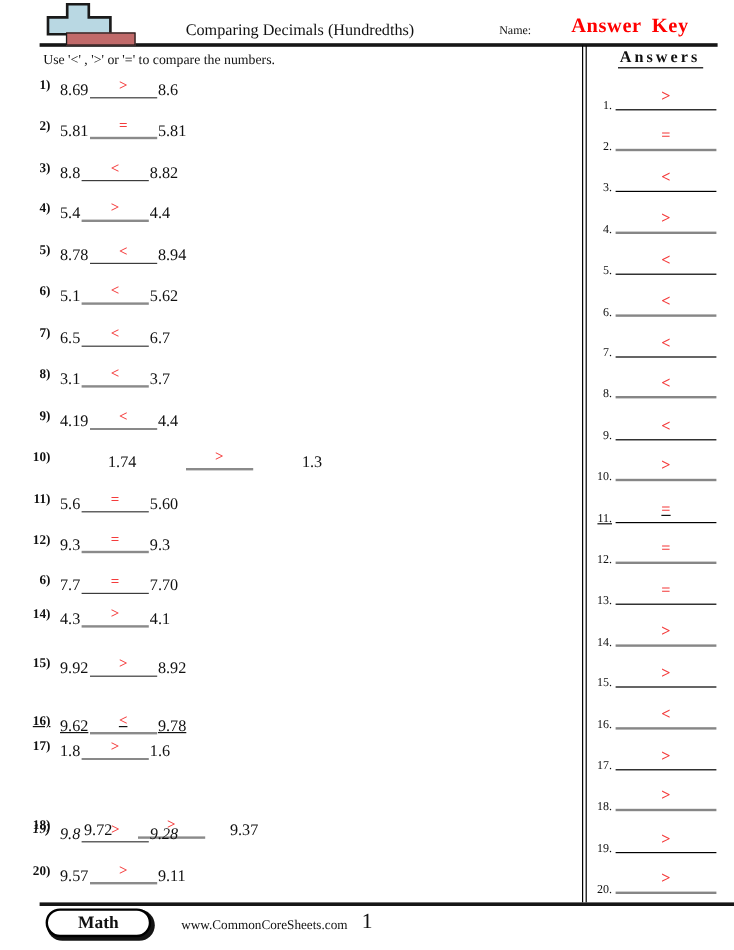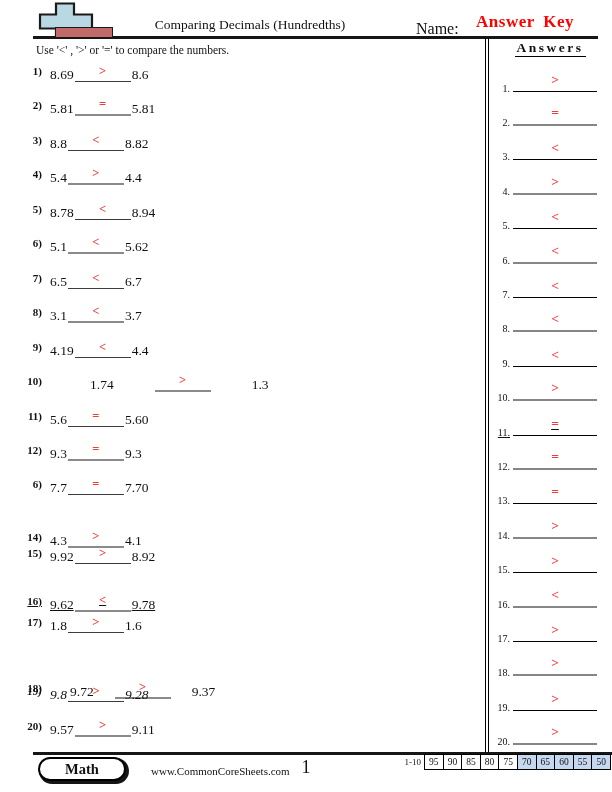--- a/index.html
+++ b/index.html
@@ -12,21 +12,21 @@
   body{
     width:612px;height:792px;position:relative;background:#ffffff;
     font-family:"Liberation Serif", serif;color:#111;overflow:hidden;
   }
   
   .logo-svg{position:absolute;left:38px;top:2px;}
   .logo-red{position:absolute;left:55px;top:27px;width:58px;height:11px;
     background:#c16a6a;border:1.6px solid #1a1a1a;box-sizing:border-box;z-index:3;}
   .page-title{position:absolute;left:130px;top:17px;width:240px;text-align:center;
     font-size:13.5px;}
-  .name-label{position:absolute;left:416px;top:20px;font-size:16px;}
+  .name-label{position:absolute;left:416px;top:20px;font-size:10px;}
   .answer-key{position:absolute;left:455px;top:12px;width:140px;text-align:center;
     font-size:17px;font-weight:bold;color:var(--accent-red);word-spacing:4px;letter-spacing:.5px;}
   .header-rule{position:absolute;left:33px;top:36px;width:565px;height:2.6px;background:#161616;}
   .instructions{position:absolute;left:36px;top:44px;font-size:11.5px;font-weight:normal;}
   .answers-title{position:absolute;left:497px;top:40px;width:106px;text-align:center;
     font-size:13.5px;font-weight:bold;}
   .answers-title span{border-bottom:1.6px solid #000;padding:0 2px 1px 2px;letter-spacing:2.5px;}
   .v-sep{position:absolute;left:485px;top:38px;height:714px;width:2px;
     border-left:1.1px solid #000;border-right:1.1px solid #000;}
   
@@ -151,21 +151,21 @@
       <span class="p-val first">9.3</span>
       <span class="p-blank"><span>=</span></span>
       <span class="p-val">9.3</span>
     </div>
     <div class="problem-row" style="top: 473.4px;">
       <span class="p-num">6)</span>
       <span class="p-val first">7.7</span>
       <span class="p-blank"><span>=</span></span>
       <span class="p-val">7.70</span>
     </div>
-    <div class="problem-row alt" style="top: 526px;">
+    <div class="problem-row alt" style="top: 501px;">
       <span class="p-num">14)</span>
       <span class="p-val first">4.3</span>
       <span class="p-blank"><span>&gt;</span></span>
       <span class="p-val">4.1</span>
     </div>
     <div class="problem-row" style="top: 542.3px;">
       <span class="p-num">15)</span>
       <span class="p-val first">9.92</span>
       <span class="p-blank"><span>&gt;</span></span>
       <span class="p-val">8.92</span>
@@ -284,27 +284,14 @@
       <span class="a-blank"><span>&gt;</span></span>
     </div>
   </div>
 
 <div class="footer-rule"></div>
 <div class="math-pill">Math</div>
 <div class="website">www.CommonCoreSheets.com</div>
 <div class="page-num">1</div>
 <table class="score-grid">
   <tbody id="score-grid-body">
-      <tr>
-        <td class="row-label">1-10</td>
-        <td class="cell">95</td>
-        <td class="cell">90</td>
-        <td class="cell">85</td>
-        <td class="cell">80</td>
-        <td class="cell">75</td>
-        <td class="cell hl">70</td>
-        <td class="cell hl">65</td>
-        <td class="cell hl">60</td>
-        <td class="cell hl">55</td>
-        <td class="cell hl">50</td>
-      </tr>
     </tbody>
 </table>
 
 </body></html>

